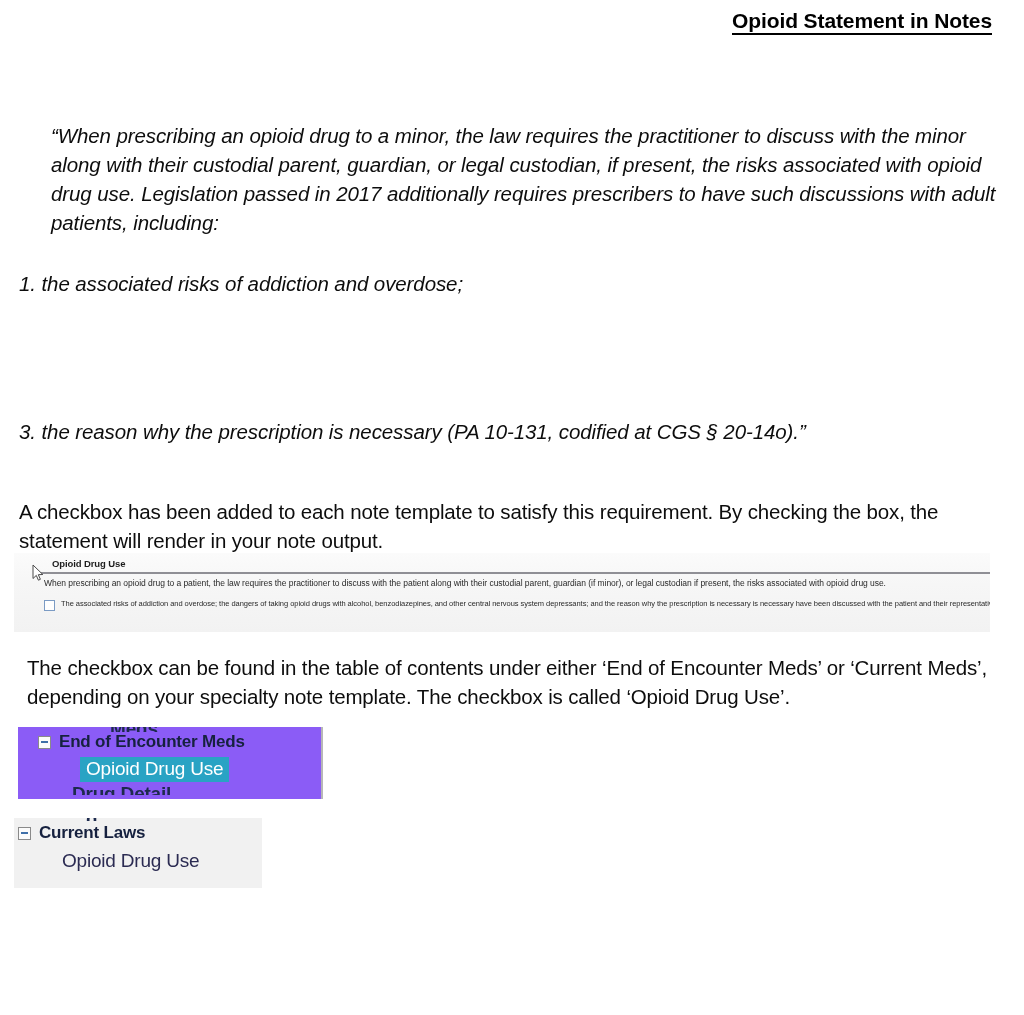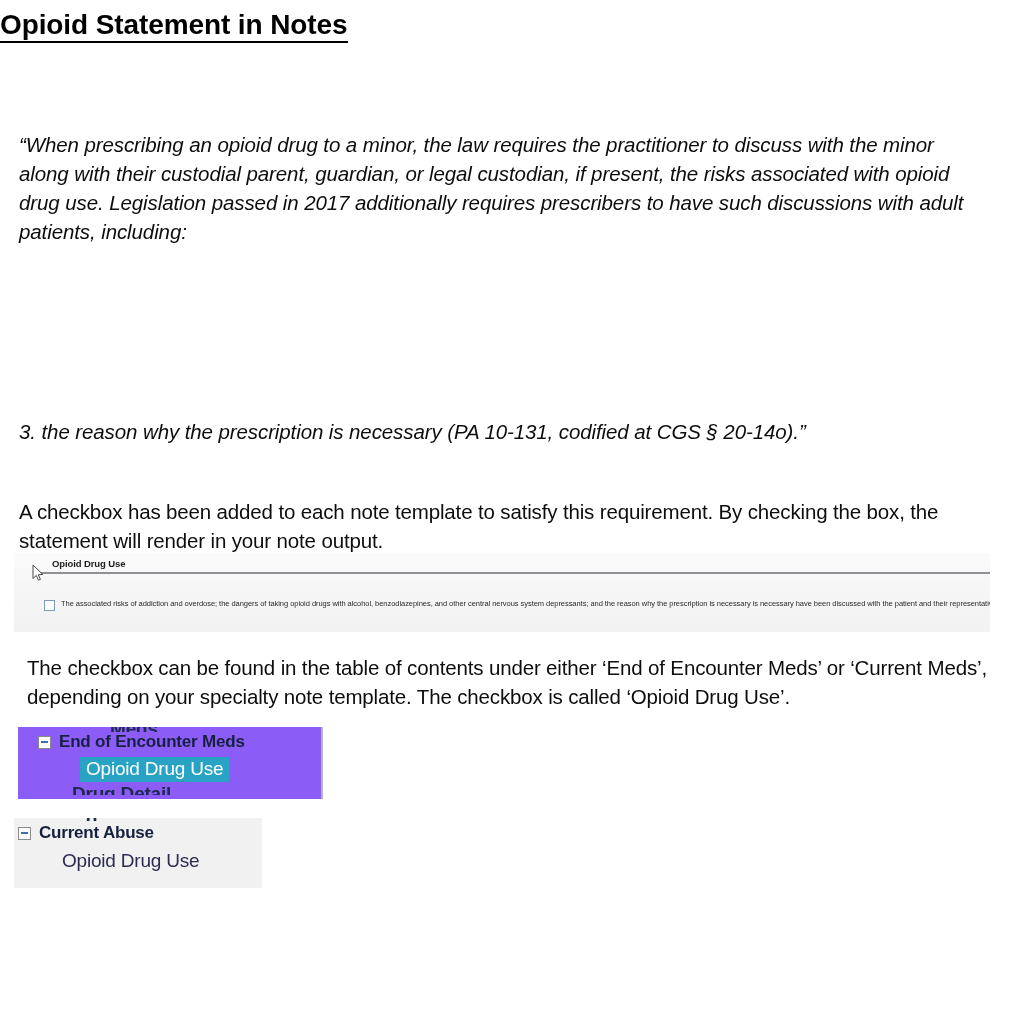--- a/index.html
+++ b/index.html
@@ -22,22 +22,22 @@
     width: 1024px;
     height: 1015px;
   }
 
   
   .doc-title {
     position: absolute;
     left: 0;
     top: 9px;
     width: 992px;
-    text-align: left;
-    font-size: 28px;
+    text-align: right;
+    font-size: 21px;
     font-weight: bold;
     letter-spacing: -0.1px;
   }
   .doc-title span {
     border-bottom: 2px solid #000;
     padding-bottom: 1px;
   }
 
   
   .para {
@@ -48,21 +48,21 @@
     line-height: 29px;
     color: #0d0d0d;
     letter-spacing: -0.15px;
   }
   .para.italic {
     font-style: italic;
     letter-spacing: -0.1px;
   }
 
   #p-intro   { top: 57px; }
-  #p-quote   { top: 130px; }
+  #p-quote   { top: 121px; margin-left: 32px; }
   #p-item1   { top: 269px; }
   #p-item2   { top: 329px; }
   #p-item3   { top: 417px; }
   #p-checkbox{ top: 497px; }
   #p-toc     { top: 653px; margin-left: 8px; }
   #p-closing { top: 951px; }
 
   
   .note-panel {
     position: absolute;
@@ -213,35 +213,37 @@
 
 <div class="page">
 
   <div class="doc-title">
     <span>Opioid Statement in Notes</span>
   </div>
 
 
   <div class="para italic" id="p-quote">“When prescribing an opioid drug to a minor, the law requires the practitioner to discuss with the minor along with their custodial parent, guardian, or legal custodian, if present, the risks associated with opioid drug use. Legislation passed in 2017 additionally requires prescribers to have such discussions with adult patients, including:</div>
 
+  <div class="para italic" id="p-item1">1. the associated risks of addiction and overdose;</div>
   <div class="para italic" id="p-item3">3. the reason why the prescription is necessary (PA 10-131, codified at CGS § 20-14o).”</div>
 
   <div class="para" id="p-checkbox">A checkbox has been added to each note template to satisfy this requirement. By checking the box, the statement will render in your note output.</div>
 
   <div class="note-panel">
     <div class="note-panel-inner"></div>
 
     <div class="note-section-title">Opioid Drug Use</div>
 
     <div class="note-rule"></div>
 
     <svg class="cursor-arrow" viewBox="0 0 13 18" xmlns="http://www.w3.org/2000/svg">
       <path d="M1,1 L1,14.5 L4.3,11.4 L6.4,16.2 L8.4,15.3 L6.3,10.7 L10.8,10.5 Z" fill="#ffffff" stroke="#4a4a4a" stroke-width="1"></path>
     </svg>
 
+    <div class="note-body-line">When prescribing an opioid drug to a patient, the law requires the practitioner to discuss with the patient along with their    custodial parent, guardian (if minor), or legal custodian if present, the risks associated with opioid drug use.</div>
 
     <div class="note-check-row">
       <div class="note-checkbox"></div>
       <div class="note-check-label">The associated risks of addiction and overdose; the dangers of taking opioid drugs with alcohol, benzodiazepines, and other central nervous system depressants; and the reason why the prescription is necessary is necessary have been discussed with the patient and their representative.</div>
     </div>
   </div>
 
   <div class="para" id="p-toc">The checkbox can be found in the table of contents under either ‘End of Encounter Meds’ or ‘Current Meds’, depending on your specialty note template. The checkbox is called ‘Opioid Drug Use’.</div>
 
   <div class="tree-panel" id="tree-eoe">
@@ -257,21 +259,21 @@
     </div>
 
     <div class="tree-clipped" style="left:46px; top:56px; width:230px; height:12px;">Drug Detail</div>
   </div>
 
   <div class="tree-panel" id="tree-current">
     <div class="tree-clipped" style="left:72px; top:-10px; width:60px; height:13px;">g</div>
 
     <div class="tree-row" style="left:4px; top:5px;">
       <span class="expander"></span>
-      <span class="tree-node-label">Current Abuse</span>
+      <span class="tree-node-label">Current Laws</span>
     </div>
 
     <div class="tree-row" style="left:48px; top:32px;">
       <span class="tree-child-label">Opioid Drug Use</span>
     </div>
   </div>
 
 
 </div>
 

